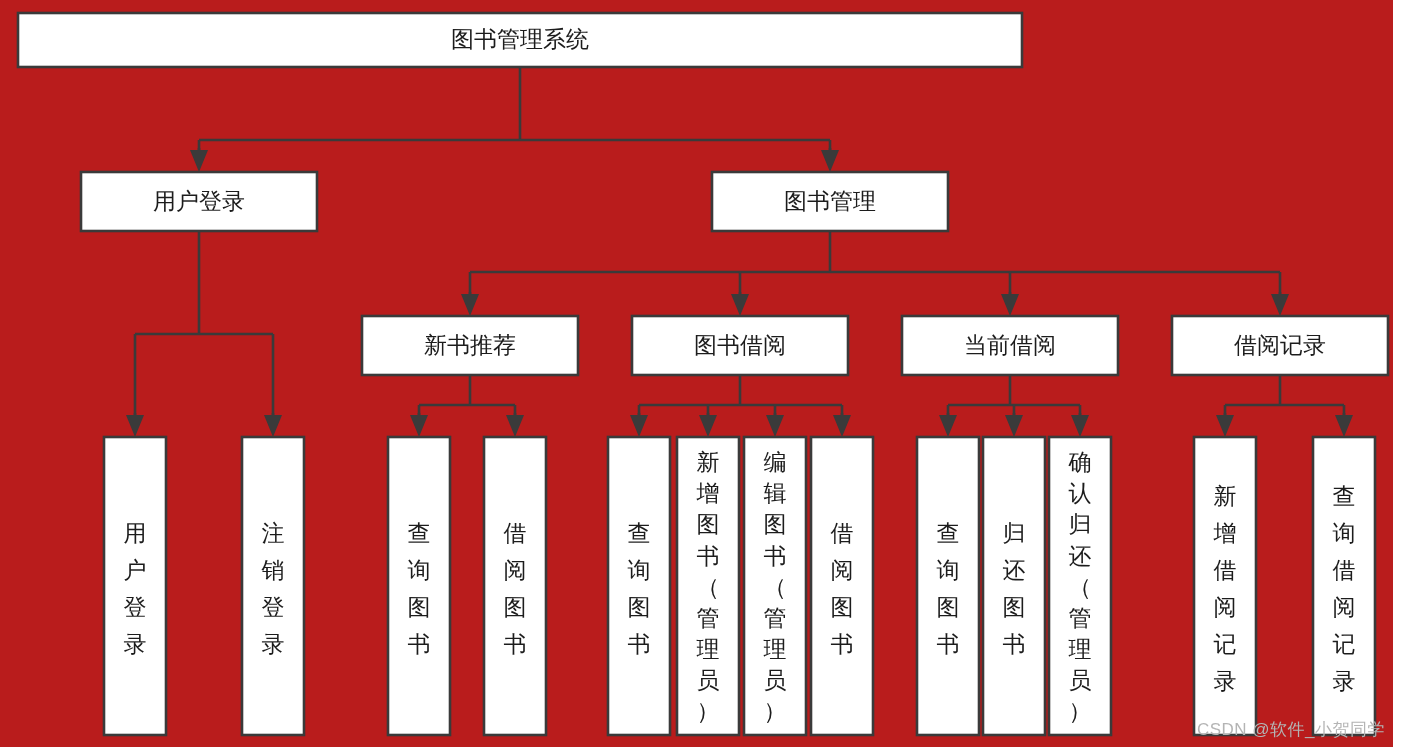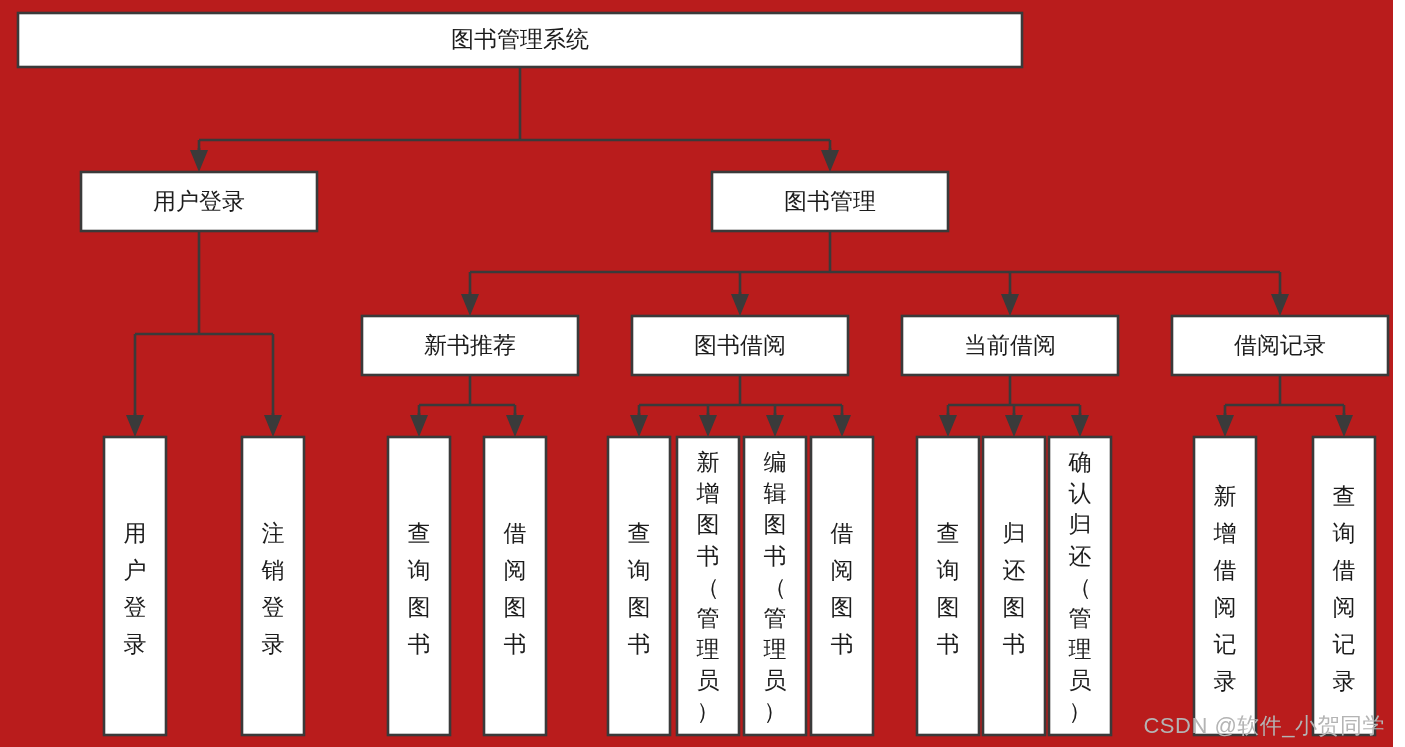--- a/index.html
+++ b/index.html
@@ -45,21 +45,21 @@
     font-size: 23px;
     fill: #1c1c1c;
     text-anchor: middle;
     dominant-baseline: middle;
   }
   .watermark {
     position: absolute;
     right: 8px;
     bottom: 6px;
     font-family: "Liberation Sans", "DejaVu Sans", sans-serif;
-    font-size: 22px;
+    font-size: 17px;
     color: #b4b4b4;
     letter-spacing: 0.5px;
     pointer-events: none;
     user-select: none;
   }
 </style>
 </head>
 <body>
 
 <div id="diagram-root">

